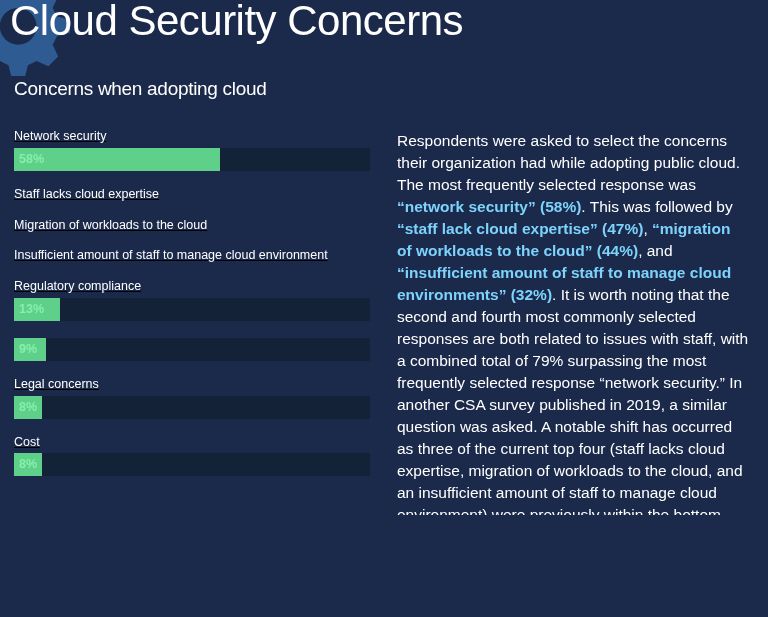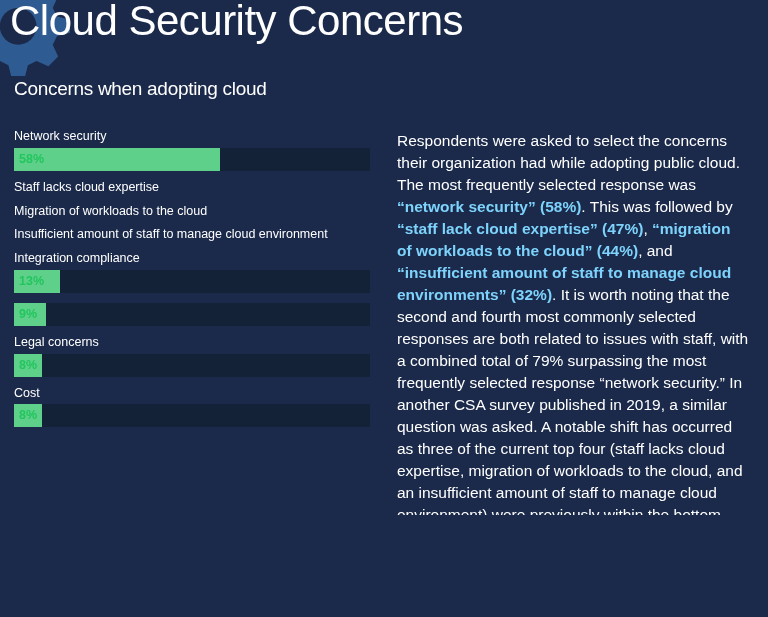--- a/index.html
+++ b/index.html
@@ -42,21 +42,21 @@
     font-weight: normal;
     color: #ffffff;
     letter-spacing: -0.3px;
     white-space: nowrap;
   }
   .chart {
     position: absolute;
     left: 14px; top: 130px;
     width: 356px;
   }
-  .bar-group { margin-bottom: 10px; }
+  .bar-group { margin-bottom: 17px; text-decoration: underline; }
   .bar-label {
     font-size: 12.5px;
     color: #ffffff;
     margin-bottom: 4px;
     line-height: 1.1;
     white-space: nowrap;
   }
   .bar-track {
     position: relative;
     width: 356px;
@@ -67,21 +67,21 @@
     position: absolute;
     left: 0; top: 0; bottom: 0;
     background: #5fd08a;
   }
   .bar-value {
     position: absolute;
     left: 5px; top: 0;
     line-height: 23px;
     font-size: 12.5px;
     font-weight: bold;
-    color: #22c55e;
+    color: #86efac;
   }
   .body-col {
     position: absolute;
     left: 397px; top: 130px;
     width: 352px;
     font-size: 15.5px;
     line-height: 1.42;
     color: #ffffff;
   }
   .hl { color: #7dd3fc; font-weight: bold; }
@@ -116,21 +116,21 @@
     <div class="bar-group">
       <div class="bar-label">Migration of workloads to the cloud</div>
     </div>
 
     <div class="bar-group">
       <div class="bar-label">Insufficient amount of staff to manage cloud environment</div>
     </div>
 
 
     <div class="bar-group">
-      <div class="bar-label">Integration compliance</div>
+      <div class="bar-label">Regulatory compliance</div>
       <div class="bar-track">
         <div class="bar-fill" style="width:13%"></div>
         <div class="bar-value">13%</div>
       </div>
     </div>
 
     <div class="bar-group">
       <div class="bar-track">
         <div class="bar-fill" style="width:9%"></div>
         <div class="bar-value">9%</div>

